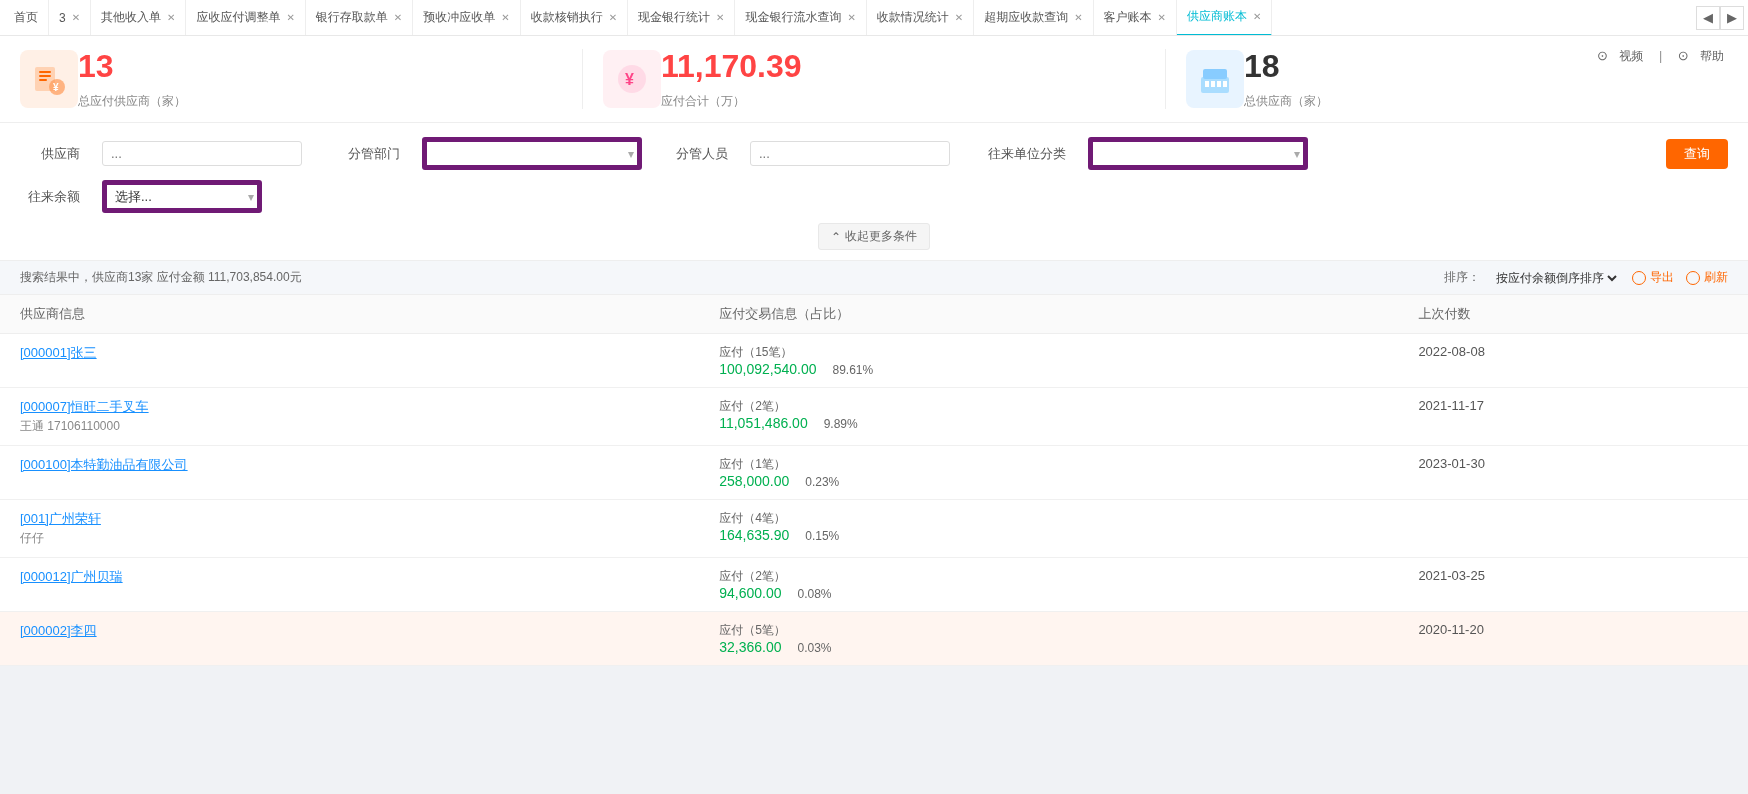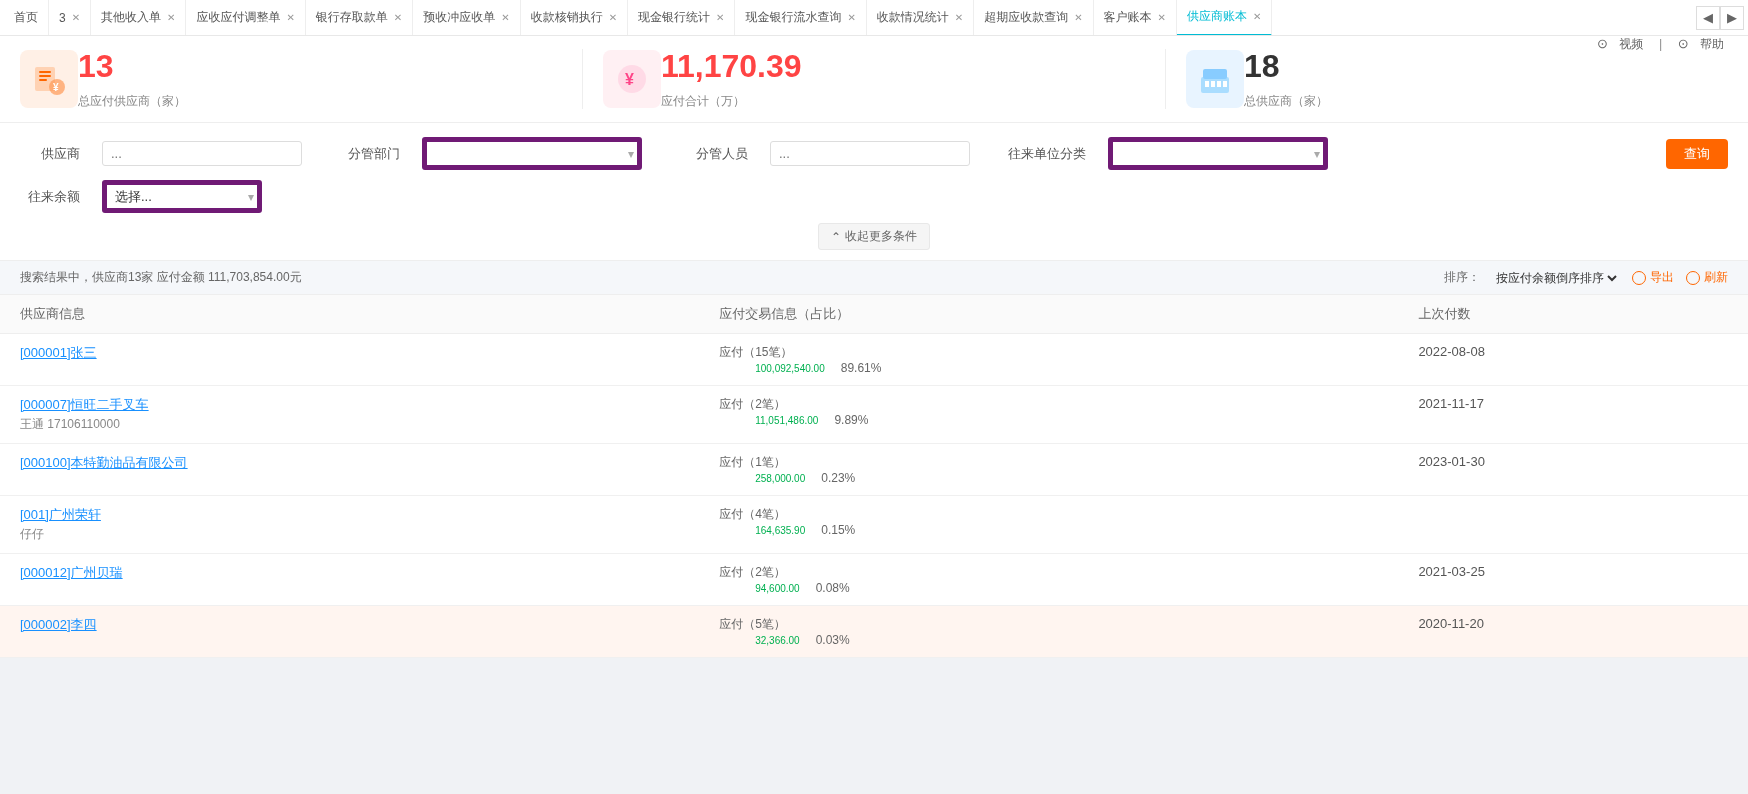--- a/index.html
+++ b/index.html
@@ -25,21 +25,21 @@
     
     .stats-bar {
       display: flex; align-items: center;
       background: #fff; padding: 12px 20px;
       border-bottom: 1px solid #eee; position: relative;
     }
     .stat-block { display: flex; align-items: center; flex: 1; }
     .stat-text .big-num { font-size: 32px; font-weight: bold; color: #ff4444; }
     .stat-text .label { font-size: 12px; color: #888; margin-top: 8px; }
     .stat-divider { width: 1px; height: 60px; background: #eee; margin: 0 20px; }
-    .help-links { position: absolute; right: 20px; top: 0; font-size: 12px; color: #888; }
+    .help-links { position: absolute; right: 20px; top: 12px; font-size: 12px; color: #888; }
     .help-links span { margin: 0 4px; cursor: pointer; color: #666; }
 
     
     .filter-area {
       background: #fff; padding: 14px 20px 10px;
       border-bottom: 1px solid #eee;
     }
     .filter-row { display: flex; align-items: center; margin-bottom: 10px; flex-wrap: wrap; gap: 8px; }
     .filter-item { display: flex; align-items: center; gap: 22px; }
     .filter-label { font-size: 13px; color: #555; white-space: nowrap; min-width: 60px; text-align: right; }
@@ -89,21 +89,21 @@
       border-bottom: 1px solid #eee; background: #fafafa;
     }
     .supplier-table td {
       padding: 10px 20px; font-size: 13px;
       border-bottom: 1px solid #f0f0f0; vertical-align: top;
     }
     .supplier-table tr:last-child { background: #fff5f0; }
     .supplier-name { color: #1890ff; cursor: pointer; font-size: 13px; }
     .supplier-sub { font-size: 12px; color: #888; margin-top: 2px; }
     .payable-label { font-size: 12px; color: #666; }
-    .payable-amount { color: #00b050; font-size: 10px; font-weight: 500; margin-left: 36px; }
+    .payable-amount { color: #00b050; font-size: 14px; font-weight: 500; }
     .payable-percent { font-size: 12px; color: #666; margin-left: 16px; }
     .last-pay-date { font-size: 13px; color: #555; }
 
     
     ::-webkit-scrollbar { width: 6px; height: 6px; }
     ::-webkit-scrollbar-thumb { background: #ccc; border-radius: 3px; }
 
     
     .icon-box-orange { background: #fff0e6; border-radius: 8px; width: 58px; height: 58px; display: flex; align-items: center; justify-content: center; }
     .icon-box-pink { background: #fff0f3; border-radius: 8px; width: 58px; height: 58px; display: flex; align-items: center; justify-content: center; }
@@ -233,21 +233,21 @@
       <input class="filter-input" type="text" placeholder="..." style="">
     </div>
     <div class="filter-item" style="margin-left:30px;">
       <span class="filter-label">分管部门</span>
       <div class="select-wrapper">
         <select class="filter-select">
           <option value=""></option>
         </select>
       </div>
     </div>
-    <div class="filter-item" style="margin-left:38px;">
+    <div class="filter-item" style="margin-left:18px;">
       <span class="filter-label">分管人员</span>
       <input class="filter-input" type="text" placeholder="..." style="">
     </div>
     <div class="filter-item" style="margin-left:30px;">
       <span class="filter-label">往来单位分类</span>
       <div class="select-wrapper">
         <select class="filter-select">
           <option value=""></option>
         </select>
       </div>

